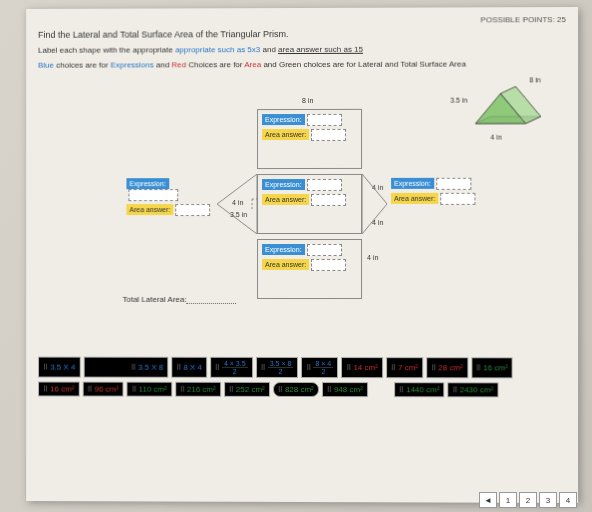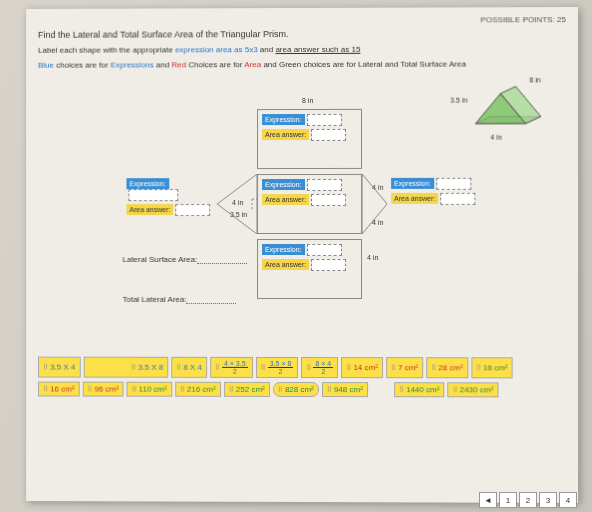--- a/index.html
+++ b/index.html
@@ -25,35 +25,35 @@
 .tri-left{position:absolute;top:95px;left:180px;width:40px;height:60px}
 .tri-right{position:absolute;top:95px;left:325px;width:25px;height:60px}
 .exprlbl{background:#3a8fd4;color:#fff;padding:2px 3px;display:inline-block;font-size:7px}
 .arealbl{background:#f5d64a;color:#333;padding:2px 3px;display:inline-block;font-size:7px;margin-top:3px}
 .dropbox{display:inline-block;width:35px;height:12px;border:1px dashed #888;background:#fff;vertical-align:middle;margin-left:2px}
 .lsa{position:absolute;top:175px;left:85px;font-size:8px}
 .tsa{position:absolute;top:215px;left:85px;font-size:8px}
 .blank{display:inline-block;border-bottom:1px dotted #666;width:50px;height:10px;vertical-align:bottom}
 .choices{margin-top:8px}
 .crow{display:flex;gap:3px;margin-bottom:4px;flex-wrap:wrap}
-.chip{border:1px solid #aaa;background:#fde047;padding:2px 4px;font-size:8px;display:flex;align-items:center;gap:2px;cursor:move}
+.chip{border:1px solid #aaa;background:#000000;padding:2px 4px;font-size:8px;display:flex;align-items:center;gap:2px;cursor:move}
 .chip::before{content:"⠿";font-size:7px;color:#888}
 .frac{display:inline-flex;flex-direction:column;align-items:center;font-size:7px;line-height:1}
 .frac .n{border-bottom:1px solid #333;padding:0 2px}
 .pager{position:absolute;bottom:4px;right:15px;display:flex;gap:2px}
 .pbtn{border:1px solid #999;background:#fff;width:18px;height:16px;font-size:8px;display:flex;align-items:center;justify-content:center;cursor:pointer}
 </style>
 </head>
 <body>
 
 <div class="page">
  <div class="points">POSSIBLE POINTS: 25</div>
  <div class="title">Find the Lateral and Total Surface Area of the Triangular Prism.</div>
  <div class="instr">
-  <span>Label each shape with the appropriate </span><span class="blue">expression area as 5x3</span><span> and </span><span class="under">area answer such as 15</span>
+  <span>Label each shape with the appropriate </span><span class="blue">appropriate such as 5x3</span><span> and </span><span class="under">area answer such as 15</span>
  </div>
  <div class="instr2">
   <span class="blue">Blue</span><span> choices are for </span><span class="blue">Expressions</span><span> and </span><span class="red">Red</span><span> Choices are for </span><span class="red">Area</span><span> and Green choices are for Lateral and Total Surface Area</span>
  </div>
 
  <div class="diagram">
   <div class="prism3d">
    <svg viewBox="0 0 80 60">
     <polygon points="10,45 35,15 60,45" fill="#8fc97a" stroke="#333" stroke-width="0.8"></polygon>
     <polygon points="35,15 50,8 75,38 60,45" fill="#b8dea8" stroke="#333" stroke-width="0.8"></polygon>
@@ -98,21 +98,20 @@
   </div>
   <div class="panel p-left">
    <span class="exprlbl">Expression:</span><br><span class="dropbox" style="width:50px"></span><br>
    <span class="arealbl">Area answer:</span><span class="dropbox"></span>
   </div>
   <div class="panel p-right">
    <span class="exprlbl">Expression:</span><span class="dropbox"></span><br>
    <span class="arealbl">Area answer:</span><span class="dropbox"></span>
   </div>
 
-  <div class="lsa"><span>Lateral Surface Area:</span><span class="blank"></span></div>
   <div class="tsa"><span>Total Lateral Area:</span><span class="blank"></span></div>
  </div>
 
  <div class="choices">
   <div class="crow" id="row1">
         <div class="chip" style="color: rgb(40, 118, 200);">
           <span>3.5 X 4</span>
         </div>
         <div class="chip" style="color: rgb(40, 118, 200); padding-left: 47px;">
           <span>3.5 X 8</span>

